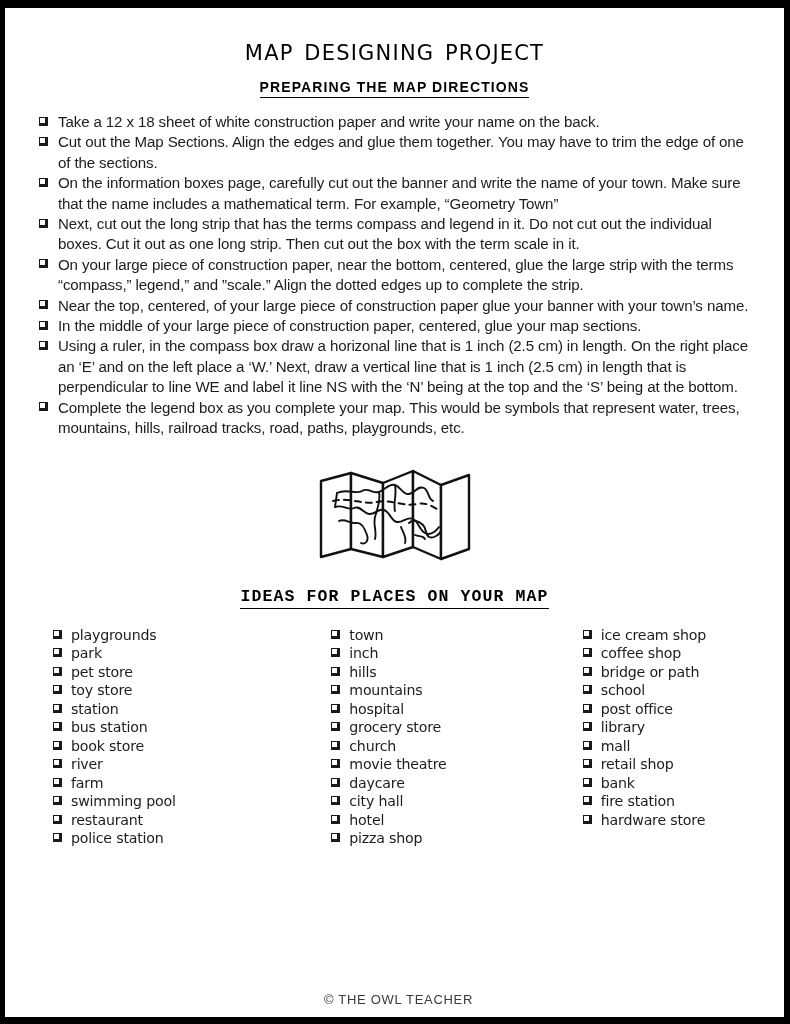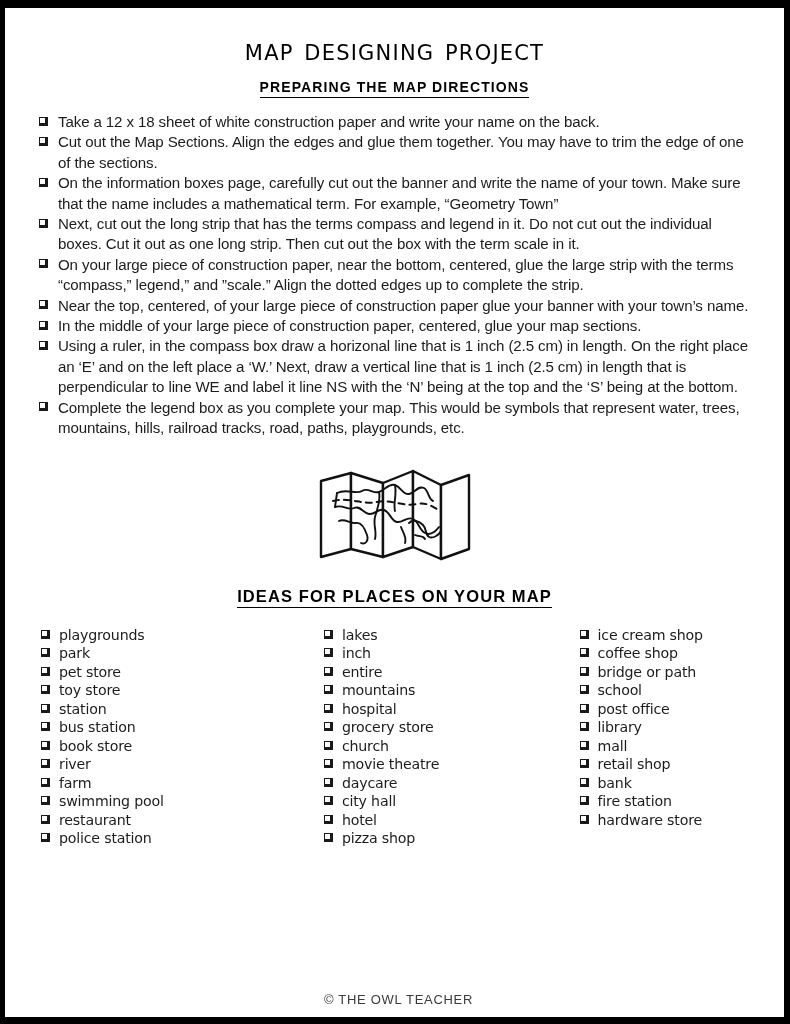--- a/index.html
+++ b/index.html
@@ -83,37 +83,37 @@
   
   #map-fig {
     margin: 22px auto 0 auto;
     width: 160px; height: 108px;
     display: block;
   }
 
   
   .ideas-head {
     text-align: center;
-    font-family: Liberation Sans, sans-serif;
+    font-family: Liberation Mono, monospace;
     font-size: 16.5px;
     letter-spacing: 1.1px;
     font-weight: 700;
     margin: 18px 0 0 0;
     color: #000;
   }
   .ideas-head span.u {
     border-bottom: 1.6px solid #000;
     padding-bottom: 2px;
   }
 
   
   #ideas-cols {
     display: flex;
     margin: 20px 0 0 0;
-    padding: 0 10px 0 36px;
+    padding: 0 10px 0 48px;
   }
   .idea-col {
     list-style: none;
     margin: 0; padding: 0;
   }
   .idea-col.c1 { width: 291px; }
   .idea-col.c2 { width: 263px; }
   .idea-col.c3 { width: 200px; }
   .idea-col li {
     position: relative;
@@ -196,23 +196,23 @@
           <li><span class="cbox"></span><span>station</span></li>
           <li><span class="cbox"></span><span>bus station</span></li>
           <li><span class="cbox"></span><span>book store</span></li>
           <li><span class="cbox"></span><span>river</span></li>
           <li><span class="cbox"></span><span>farm</span></li>
           <li><span class="cbox"></span><span>swimming pool</span></li>
           <li><span class="cbox"></span><span>restaurant</span></li>
           <li><span class="cbox"></span><span>police station</span></li>
         </ul>
       <ul class="idea-col c2">
-          <li><span class="cbox"></span><span>lakes</span></li>
+          <li><span class="cbox"></span><span>town</span></li>
           <li><span class="cbox"></span><span>inch</span></li>
-          <li><span class="cbox"></span><span>entire</span></li>
+          <li><span class="cbox"></span><span>hills</span></li>
           <li><span class="cbox"></span><span>mountains</span></li>
           <li><span class="cbox"></span><span>hospital</span></li>
           <li><span class="cbox"></span><span>grocery store</span></li>
           <li><span class="cbox"></span><span>church</span></li>
           <li><span class="cbox"></span><span>movie theatre</span></li>
           <li><span class="cbox"></span><span>daycare</span></li>
           <li><span class="cbox"></span><span>city hall</span></li>
           <li><span class="cbox"></span><span>hotel</span></li>
           <li><span class="cbox"></span><span>pizza shop</span></li>
         </ul>

